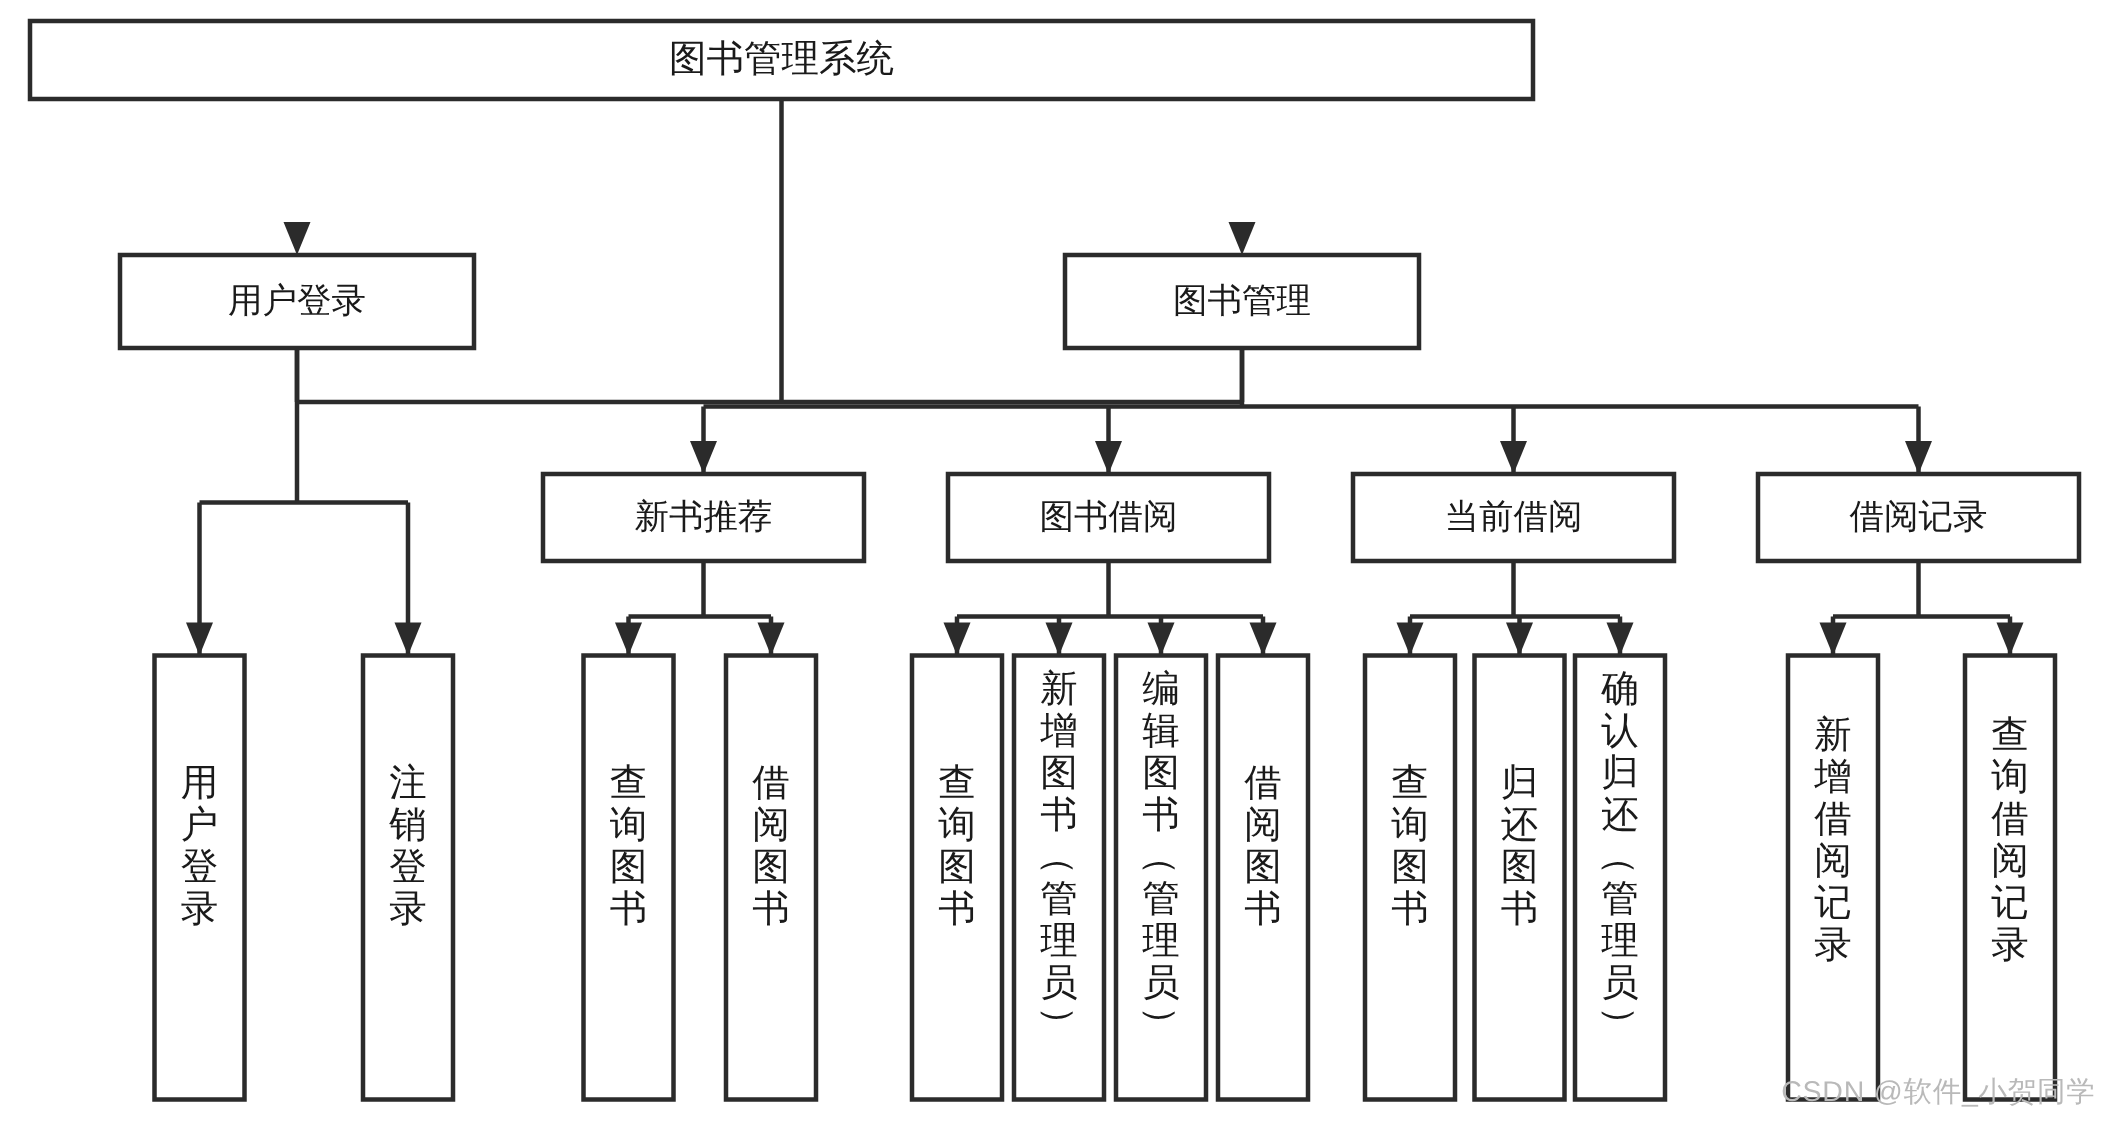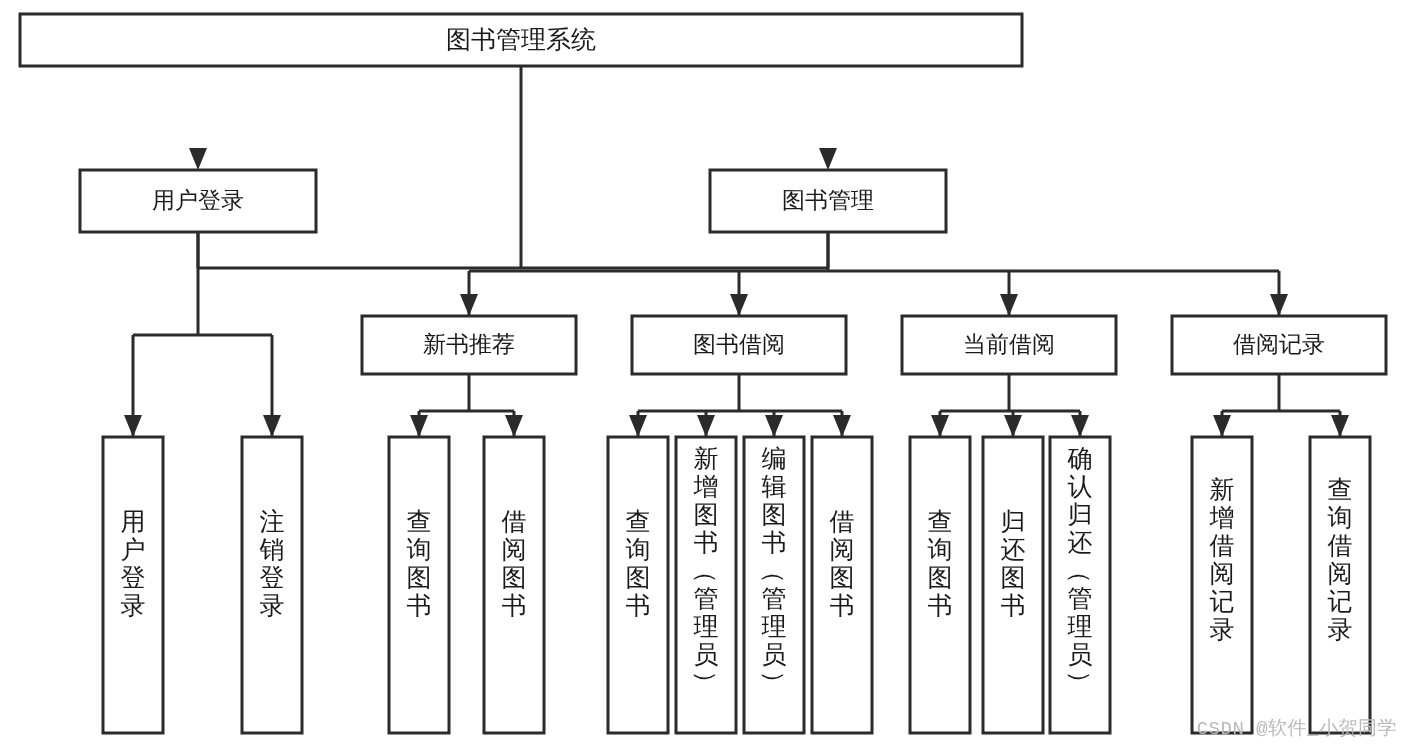--- a/index.html
+++ b/index.html
@@ -53,21 +53,21 @@
   .vtext {
     font-family: "Liberation Sans", "DejaVu Sans", sans-serif;
     fill: #1a1a1a;
     font-size: 25px;
     text-anchor: middle;
   }
   .watermark {
     position: absolute;
     right: 8px;
     bottom: 6px;
-    font-family: Liberation Mono, monospace;
+    font-family: Liberation Sans, sans-serif;
     font-size: 19px;
     color: #b9b9b9;
     white-space: nowrap;
     letter-spacing: 0.5px;
   }
 </style>
 </head>
 <body>
 
 <div id="diagram-root">

